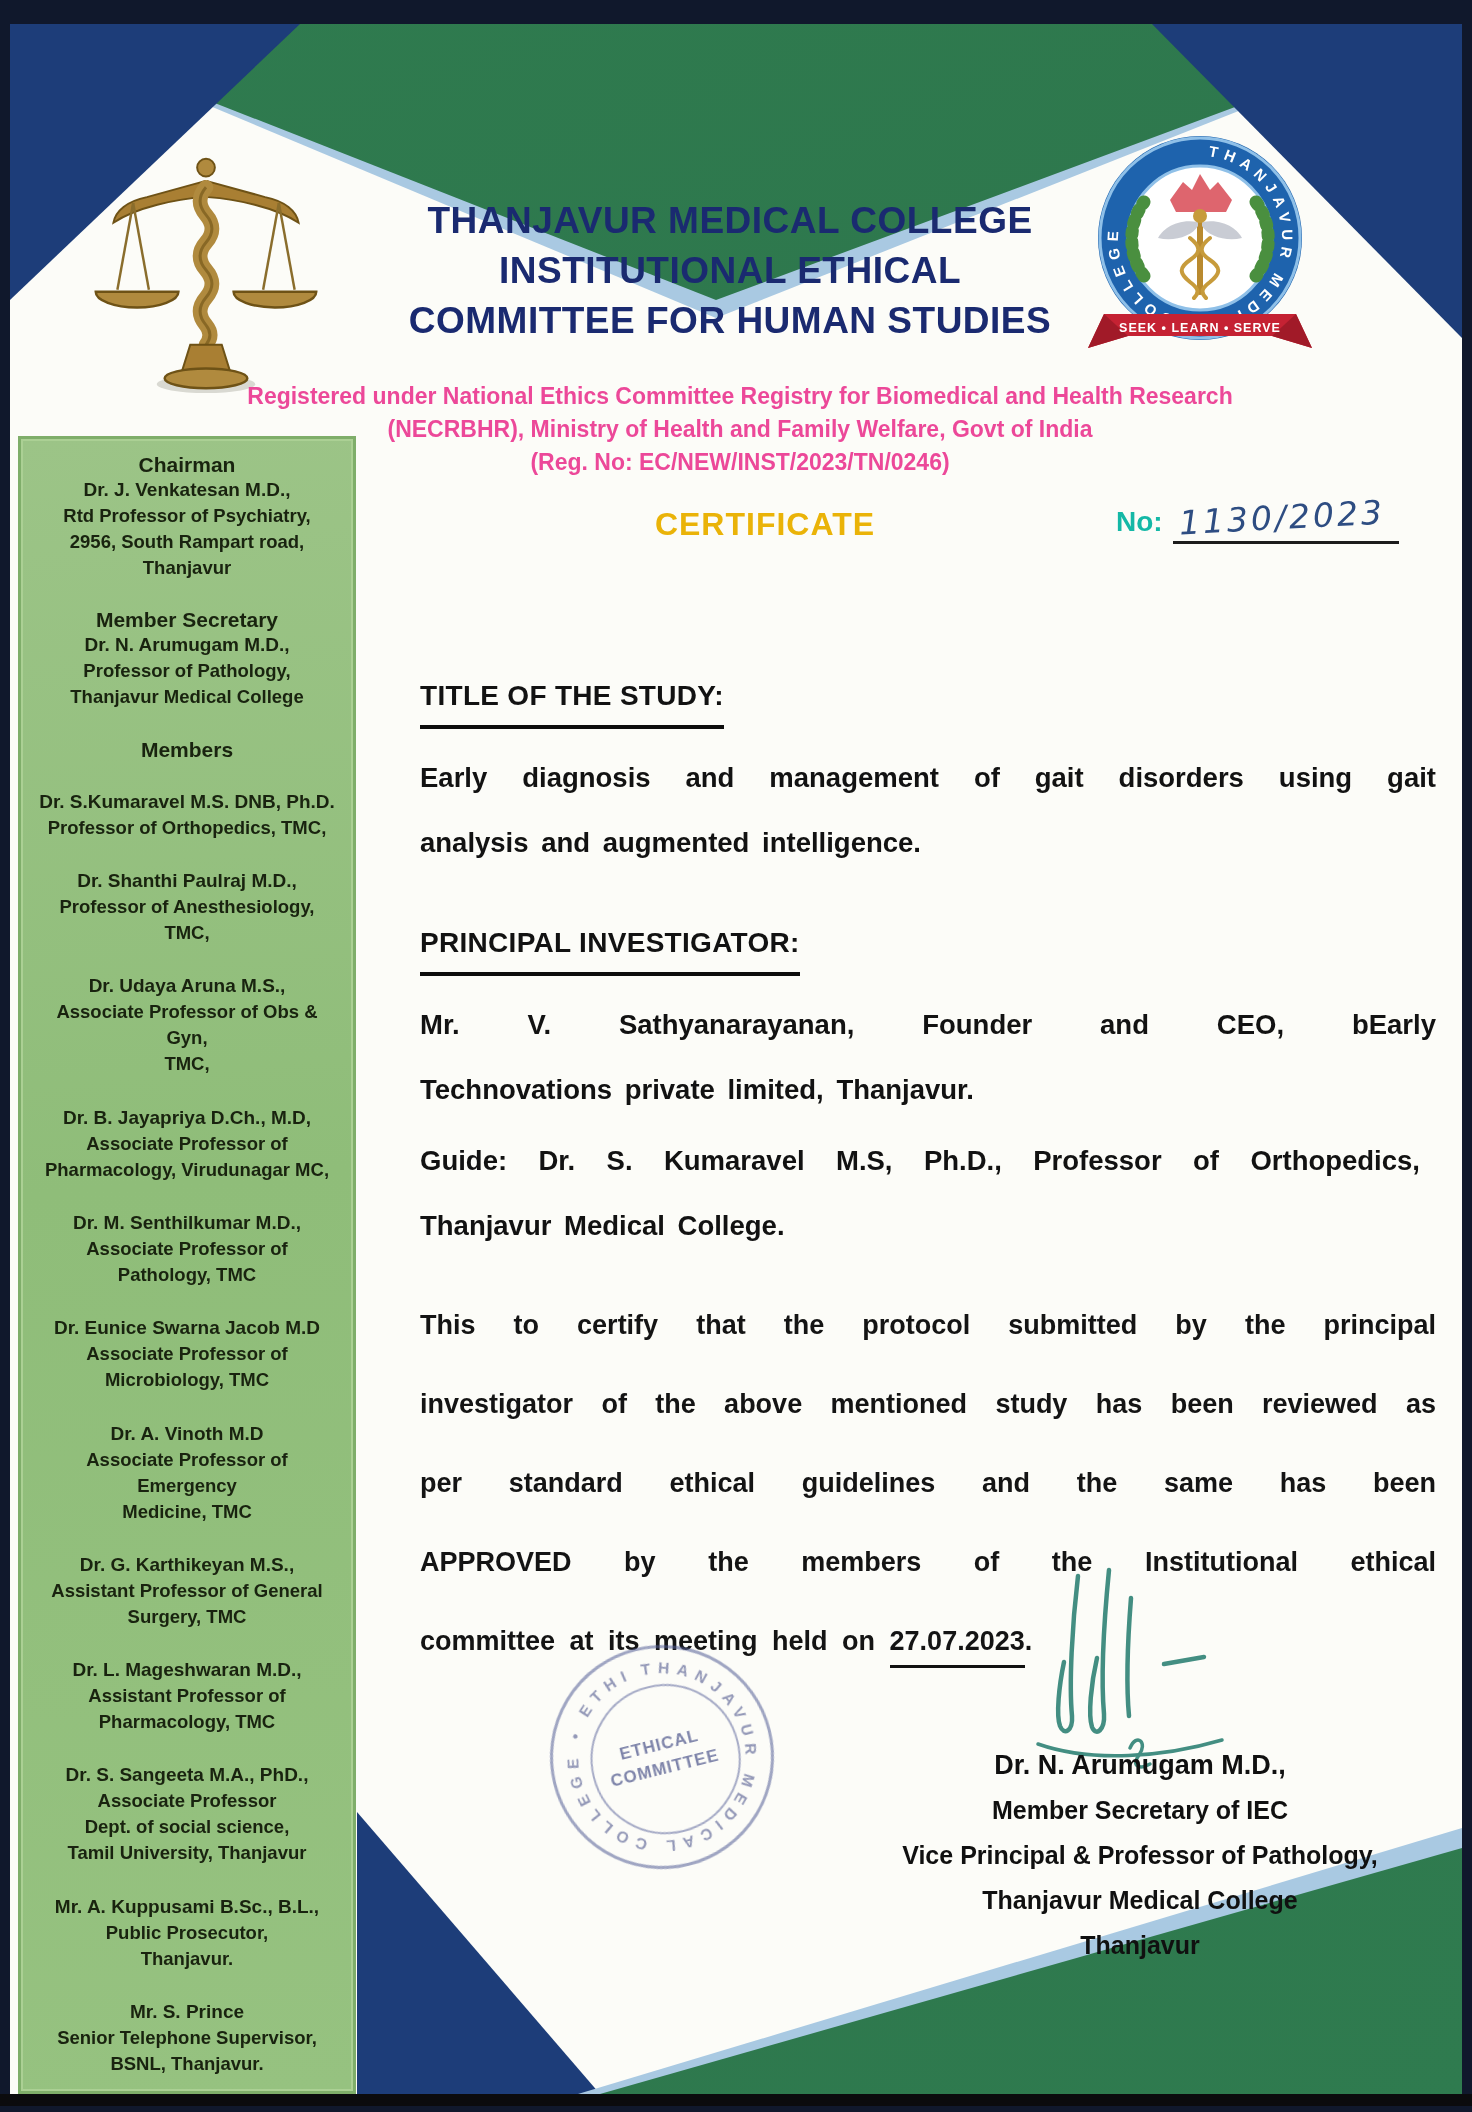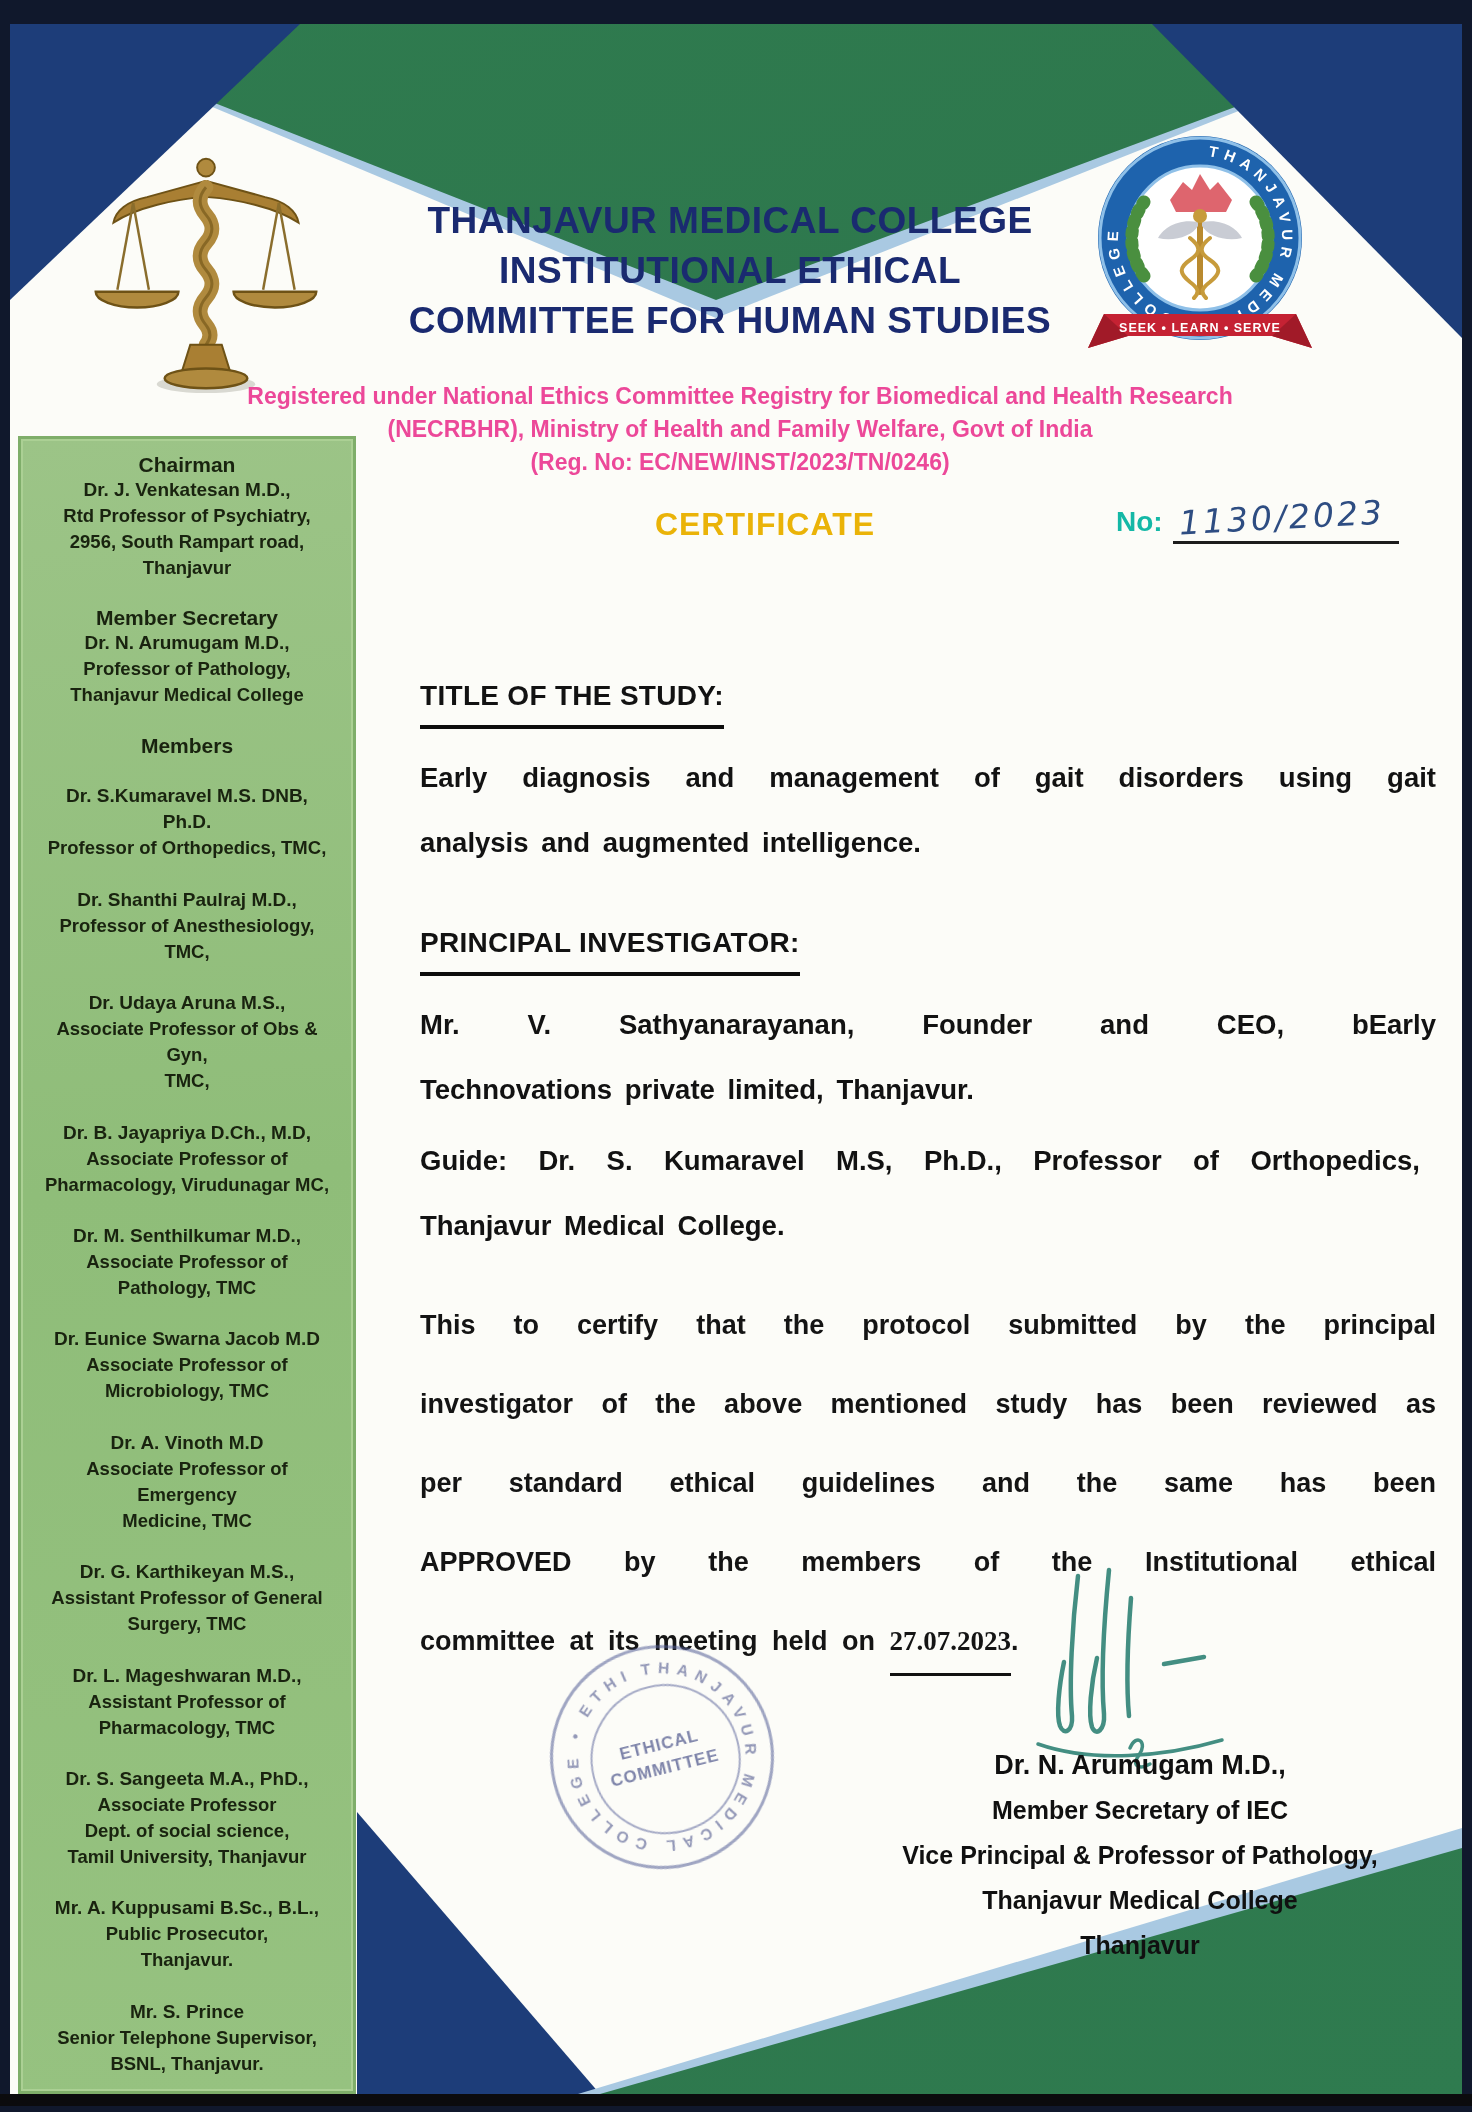--- a/index.html
+++ b/index.html
@@ -32,39 +32,39 @@
   .no-group{position:absolute;left:1116px;top:500px;display:flex;align-items:flex-end;}
   .no-label{font-size:28px;font-weight:800;color:#14b8a6;padding-bottom:6px;}
   .no-line{border-bottom:3.5px solid #1c1c1c;margin-left:10px;padding:0 14px 2px 6px;}
   .no-hand{display:inline-block;font-family:"DejaVu Sans",sans-serif;font-style:italic;
            font-size:33px;color:#2e4d82;letter-spacing:3px;transform:rotate(-3deg) translateY(-2px);}
   
   .sidebar{position:absolute;left:18px;top:436px;width:338px;height:1658px;
            background:linear-gradient(175deg,#9cc487 0%,#8fbd79 45%,#96c280 100%);
            border:3px solid #7fae6a;box-shadow:inset 0 0 0 2px #abd094;
            display:flex;flex-direction:column;justify-content:space-between;
-           padding:14px 20px;text-align:center;color:#19230f;}
+           padding:14px 14px;text-align:center;color:#19230f;}
   .sb-h{font-size:21px;font-weight:800;}
   .sb-name{font-size:19px;font-weight:800;line-height:26px;}
   .sb-line,.m-role{font-size:18.5px;font-weight:600;line-height:26px;}
   .m-name{font-size:19px;font-weight:800;line-height:26px;}
   
   .main{position:absolute;left:420px;top:680px;width:1016px;color:#121212;}
   .sec-h{font-size:28px;font-weight:800;letter-spacing:.3px;margin:0 0 16px 0;}
   .sec-h span{display:inline-block;border-bottom:4px solid #0d0d0d;padding-bottom:13px;}
   .block{font-size:27.5px;font-weight:700;word-spacing:5px;}
   .bline{line-height:65px;}
   .jline{text-align:justify;text-align-last:justify;}
   .title-block{margin:6px 0 52px 0;}
   .pi-block{margin:6px 0 6px 0;}
   .guide-block{margin:0 16px 28px 0;}
   .certify{font-size:27px;font-weight:600;word-spacing:7px;color:#141414;}
   .certify .cline{line-height:79px;}
   .approved{font-weight:800;}
-  .cdate{font-weight:800;border-bottom:3.5px solid #111;padding-bottom:17px;font-family:Liberation Serif, serif;}
+  .cdate{font-weight:800;border-bottom:3.5px solid #111;padding-bottom:9px;}
   
   .stamp{position:absolute;left:550px;top:1645px;width:224px;height:224px;border-radius:50%;
          border:3px solid rgba(82,92,150,.55);transform:rotate(-14deg);filter:blur(.3px);}
   .stamp-inner{position:absolute;left:37px;top:37px;width:150px;height:150px;border-radius:50%;
                border:2.5px solid rgba(82,92,150,.5);}
   .stamp-center{position:absolute;inset:0;display:flex;flex-direction:column;justify-content:center;
                 align-items:center;font-size:17px;font-weight:700;letter-spacing:1px;
                 color:rgba(58,68,128,.65);line-height:24px;}
   .stamp svg{position:absolute;inset:0;}
   

